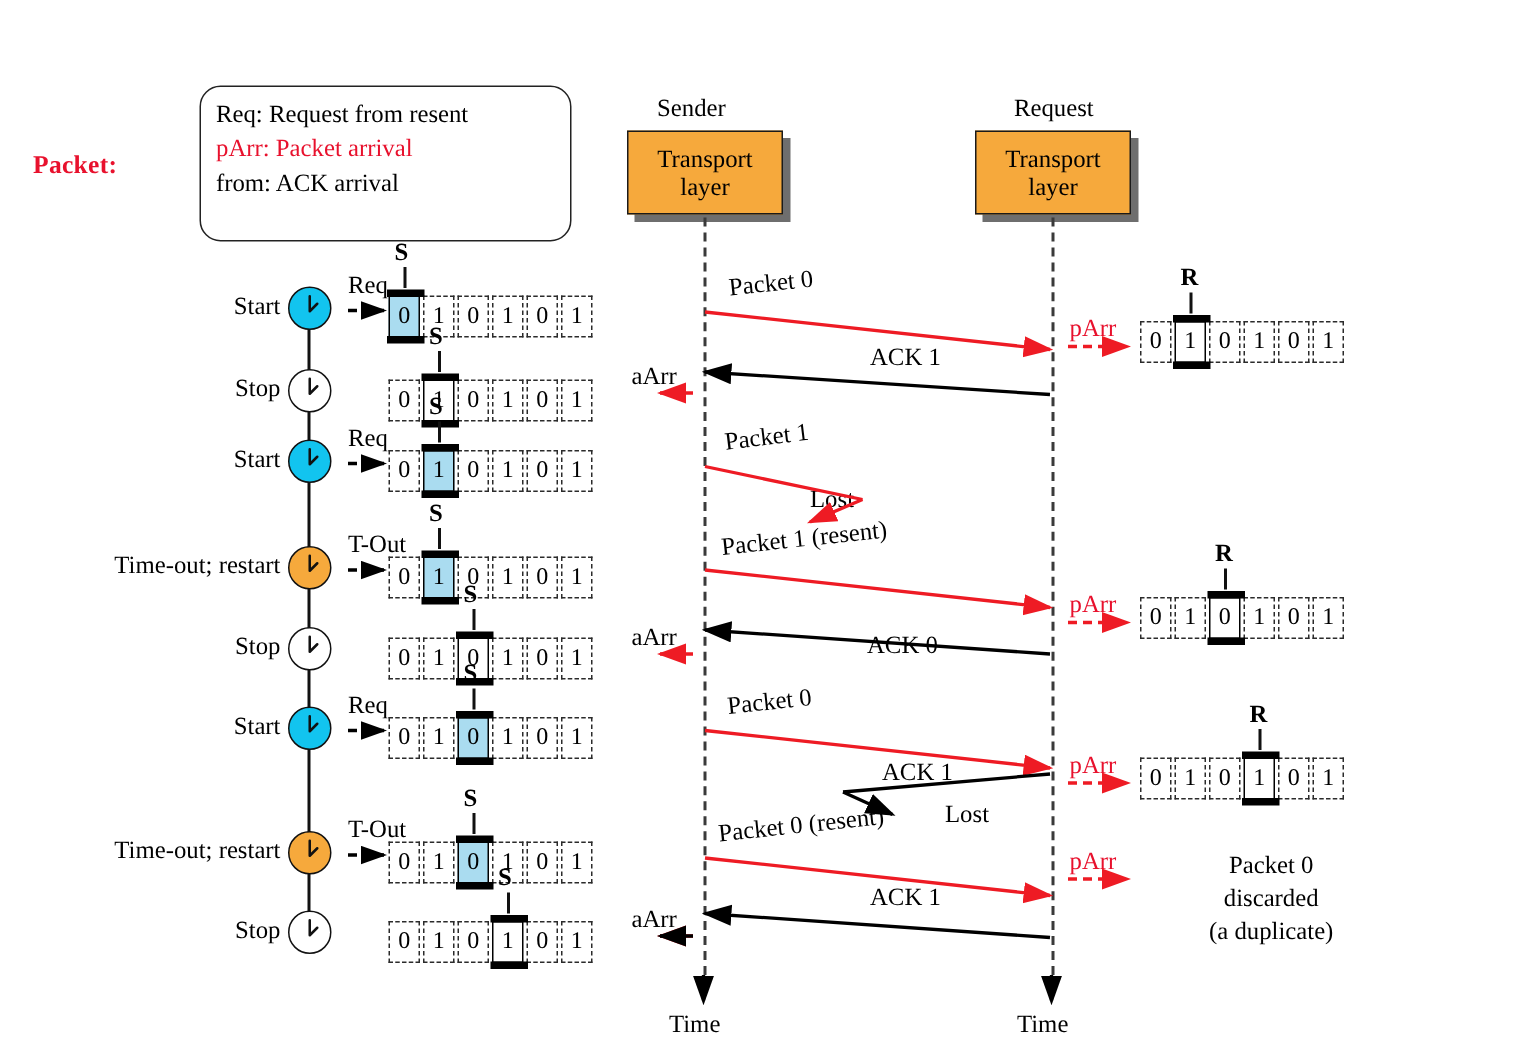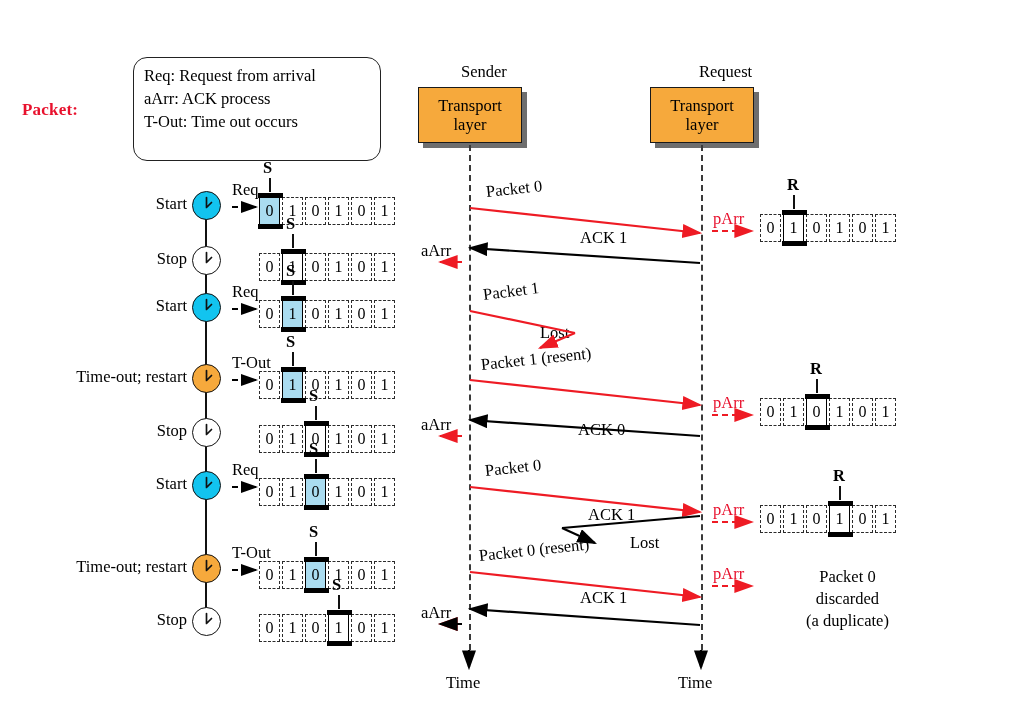--- a/index.html
+++ b/index.html
@@ -9,21 +9,21 @@
 
   
   #events-label{left:22px;top:100px;font-weight:bold;color:#e8112d;font-size:17px;
                 font-family:"Liberation Serif",serif;letter-spacing:.2px;}
   #legend-box{left:133px;top:57px;width:248px;height:104px;border:1.6px solid #222;
               border-radius:14px;background:#fff;box-sizing:border-box;padding:6px 0 0 10px;}
   #legend-box .lrow{font-size:16.5px;line-height:23px;white-space:nowrap;}
   .ev-red{color:#e8112d;}
 
   
-  .host-title{font-size:16.5px;margin-left:23px;}
+  .host-title{font-size:16.5px;}
   .tl-box{width:104px;height:56px;background:#f6a93c;border:1.4px solid #1a1a1a;
           box-shadow:5px 5px 0 0 #6e6e6e;box-sizing:border-box;
           display:flex;flex-direction:column;align-items:center;justify-content:center;
           font-size:16.5px;line-height:19px;}
 
   
   .timeline{width:0;border-left:2.2px dashed #3a3a3a;}
   .time-lbl{font-size:16.5px;}
 
   
@@ -59,23 +59,23 @@
 
   svg.over{position:absolute;left:0;top:0;width:1024px;height:708px;
            pointer-events:none;overflow:visible;}
 </style>
 </head>
 <body>
 
 <div class="abs" id="events-label">Packet:</div>
 
 <div class="abs" id="legend-box">
-  <div class="lrow">Req: Request from arrival</div>
-  <div class="lrow">aArr: ACK process</div>
-  <div class="lrow">T-Out: Time out occurs</div>
+  <div class="lrow">Req: Request from resent</div>
+  <div class="lrow ev-red">pArr: Packet arrival</div>
+  <div class="lrow">from: ACK arrival</div>
 </div>
 
 <div class="abs host-title" style="left:438px;top:62px;">Sender</div>
 <div class="abs tl-box" style="left:418px;top:87px;">
   <div>Transport</div>
   <div>layer</div>
 </div>
 <div class="abs timeline" id="sender-timeline" style="left:469px;top:145px;height:505px;"></div>
 <div class="abs time-lbl" style="left:446px;top:673px;">Time</div>
 

